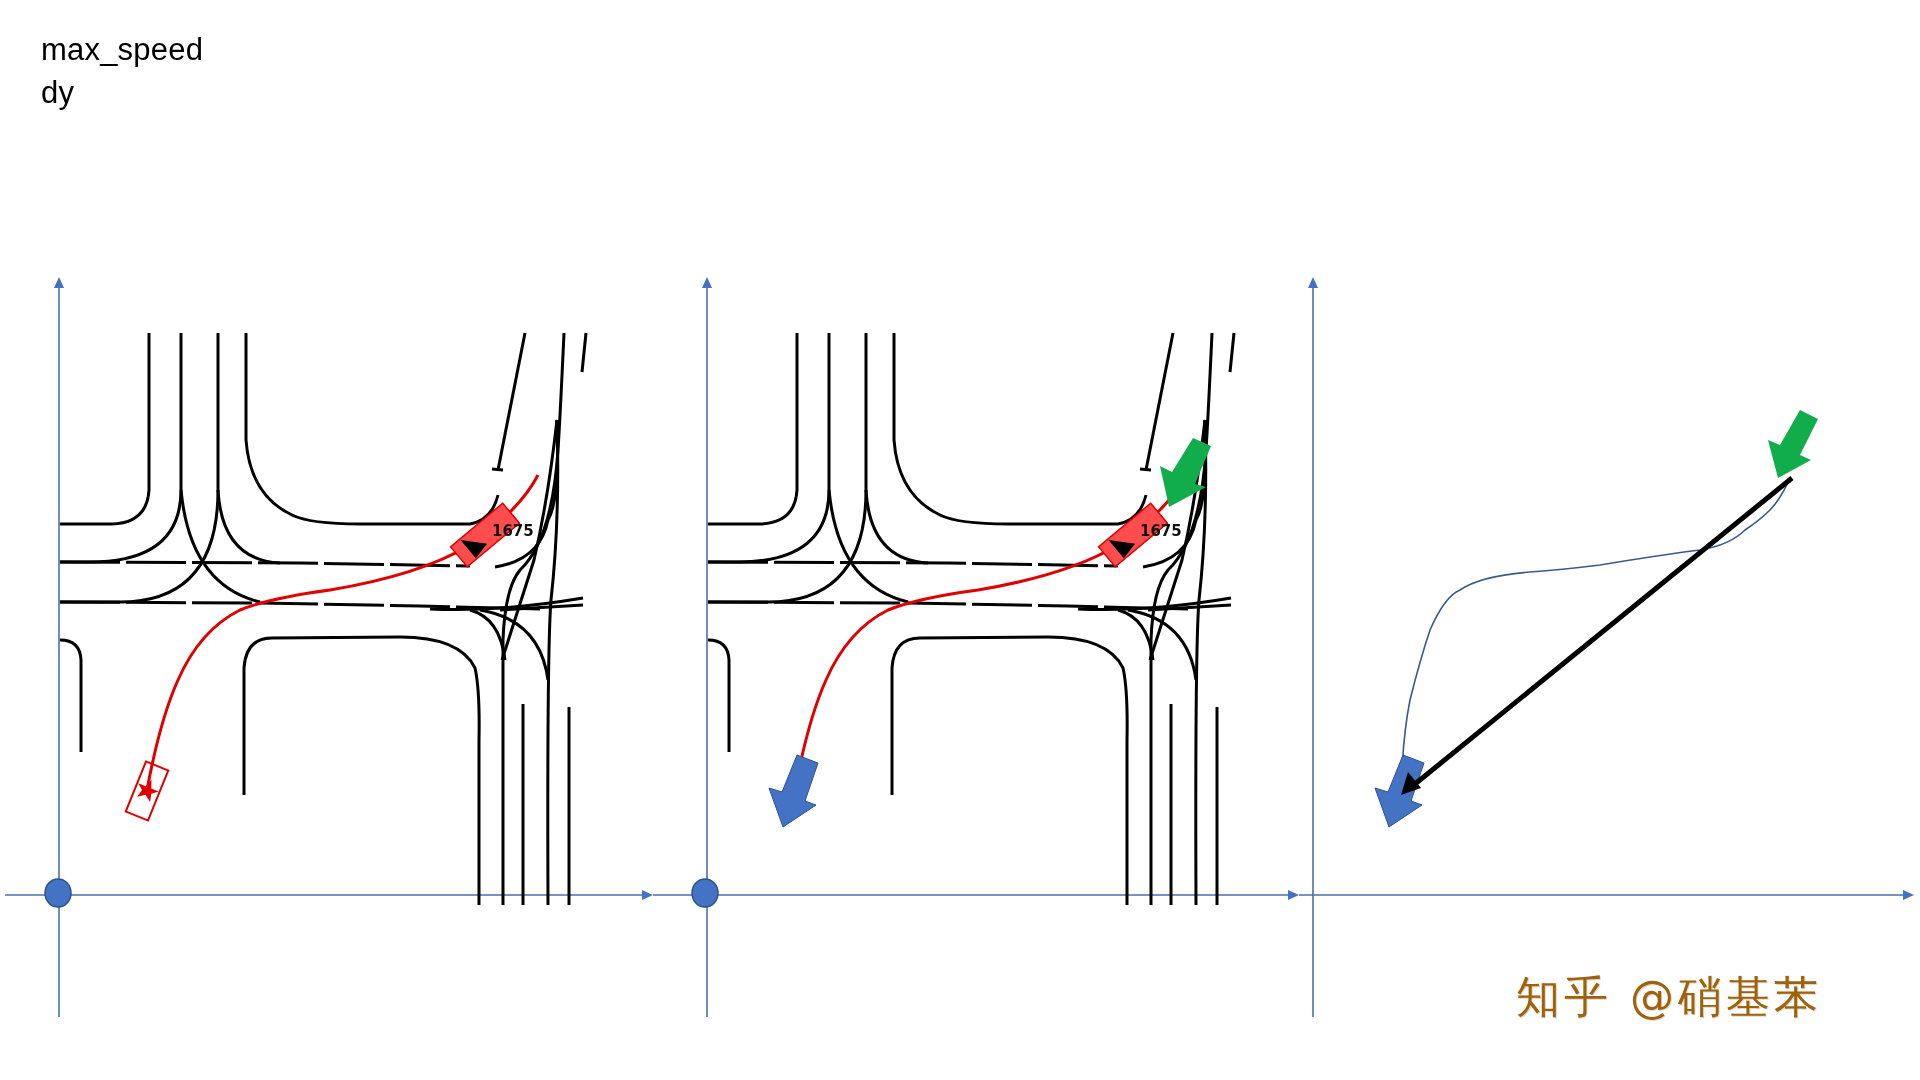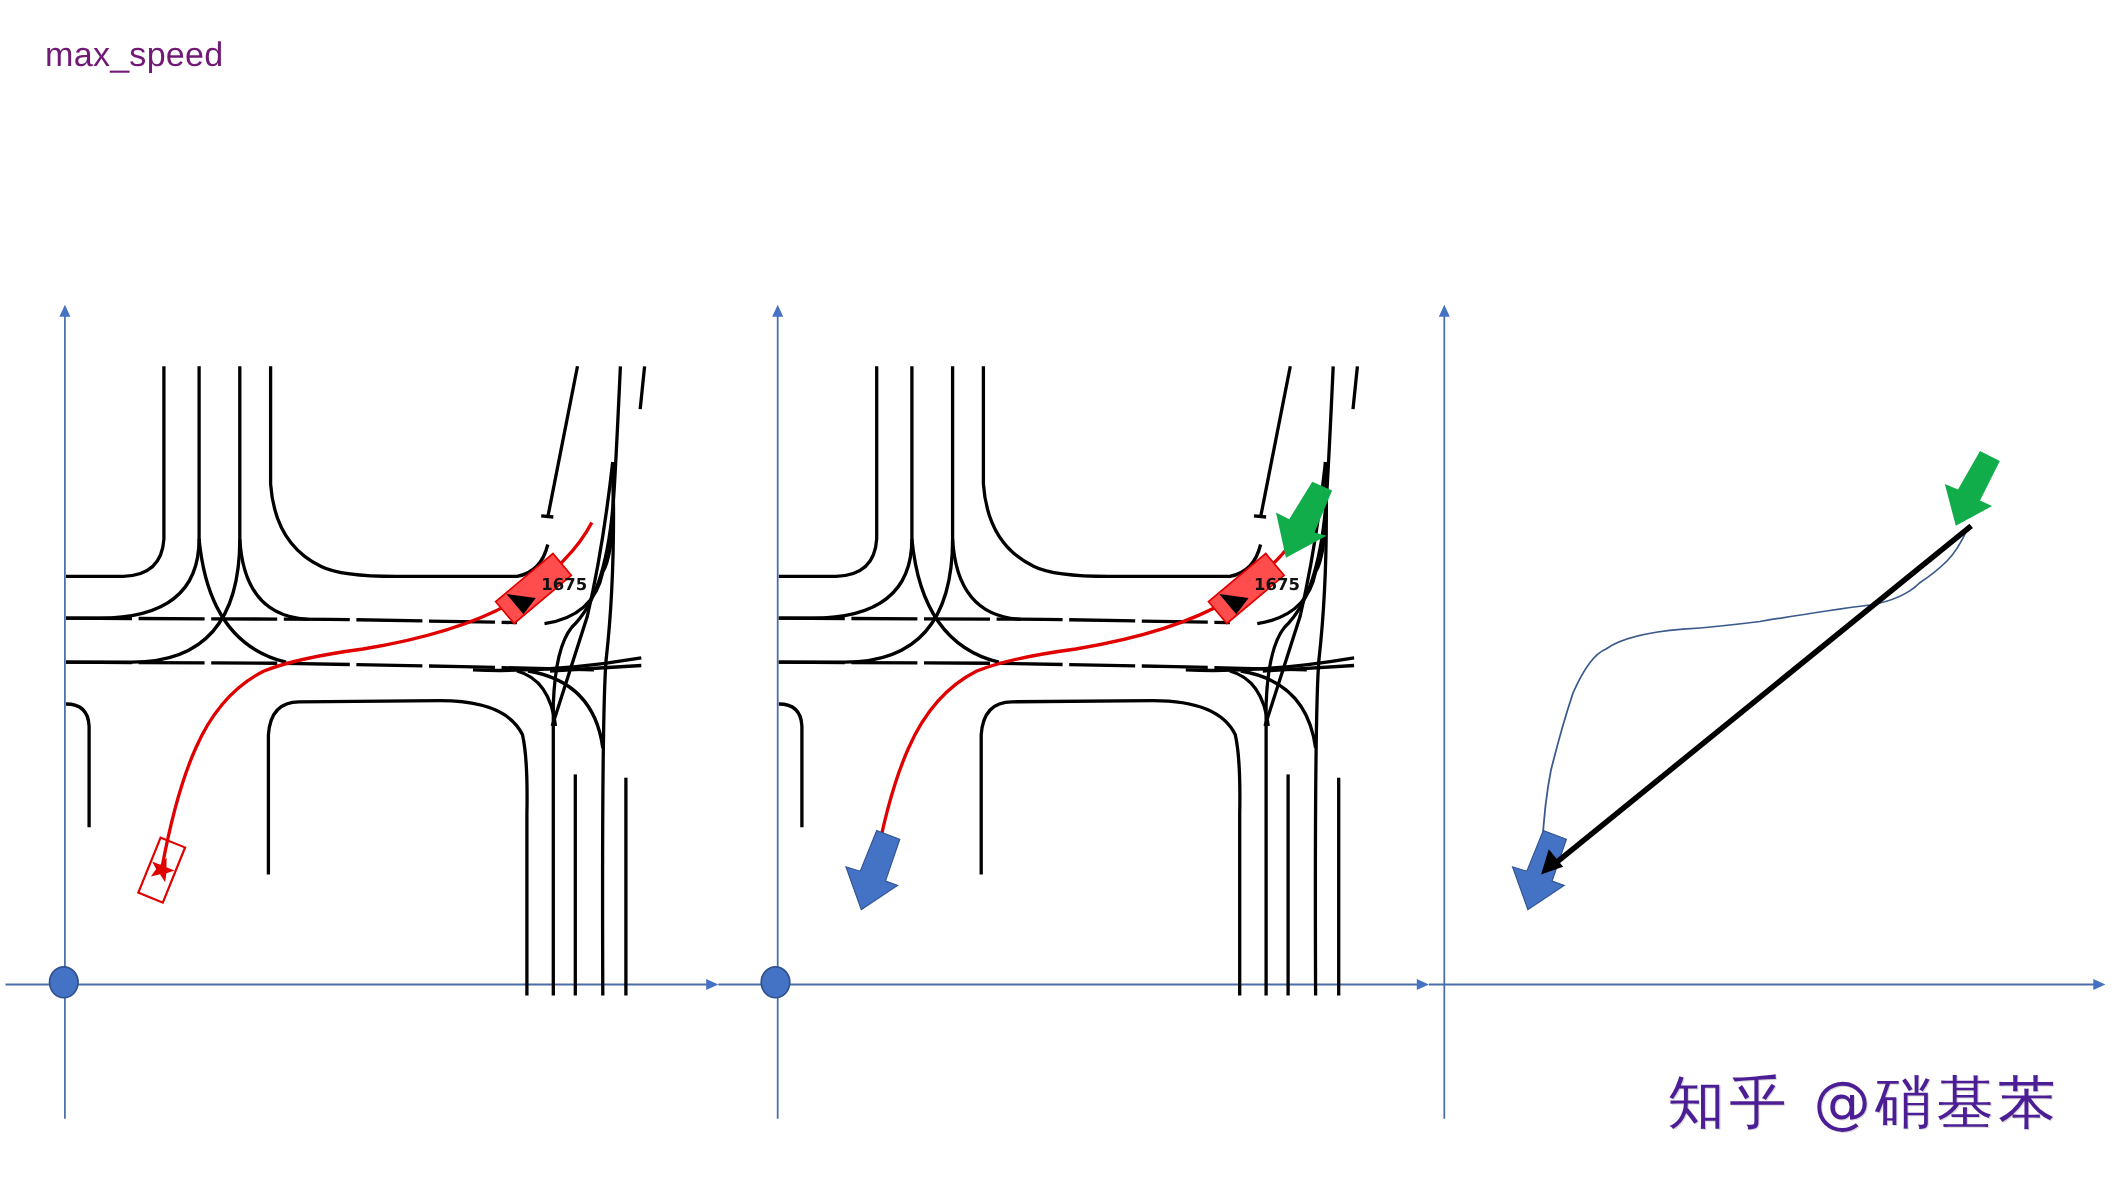--- a/index.html
+++ b/index.html
@@ -1,35 +1,36 @@
 <!DOCTYPE html>
 <html><head>
 <meta charset="utf-8">
 <style>
   html, body { margin: 0; padding: 0; background: #ffffff; }
   body { width: 1920px; height: 1080px; position: relative; overflow: hidden;
          font-family: "DejaVu Sans", sans-serif; }
   .feature-list { position: absolute; left: 41px; top: 28px; margin: 0; padding: 0; list-style: none; }
   .feature-list li { font-family: "Liberation Sans", sans-serif; font-size: 31px; line-height: 43px;
-                     color: #701a75; letter-spacing: 0.2px; }
+                     color: #000000; letter-spacing: 0.2px; }
   svg.canvas { position: absolute; left: 0; top: 0; }
   .axis { stroke: #4a6fa8; stroke-width: 1.6; fill: none; }
   .axis-head { fill: #4472c4; }
   .road { stroke: #000; stroke-width: 3; fill: none; stroke-linecap: butt; }
   .road-dash { stroke: #000; stroke-width: 3; fill: none; stroke-dasharray: 60 6; }
   .traj { stroke: #e00000; stroke-width: 3; fill: none; }
-  .watermark { position: absolute; left: 1516px; top: 968px; font-size: 52px; color: #4c1d95;
+  .watermark { position: absolute; left: 1516px; top: 968px; font-size: 44px; color: #a16207;
                font-family: "DejaVu Sans", sans-serif; letter-spacing: 4px;
                text-shadow: 1px 1px 0 #d8d8d8; text-align: center; }
 </style>
 </head>
 <body>
 
 <ul class="feature-list">
   <li>max_speed</li>
+  <li>dy</li>
 </ul>
 
 <svg class="canvas" width="1920" height="1080" viewBox="0 0 1920 1080" xmlns="http://www.w3.org/2000/svg">
   <defs>
 
     <symbol id="roads" viewBox="0 0 1920 1080" width="1920" height="1080" overflow="visible">
 
       <path class="road" d="M149 333 V490 Q147 523 112 524 H60"></path>
       <path class="road" d="M181 333 V490 Q181 562 90 562 H60"></path>
       <path class="road" d="M181 490 Q190 585 260 602"></path>

